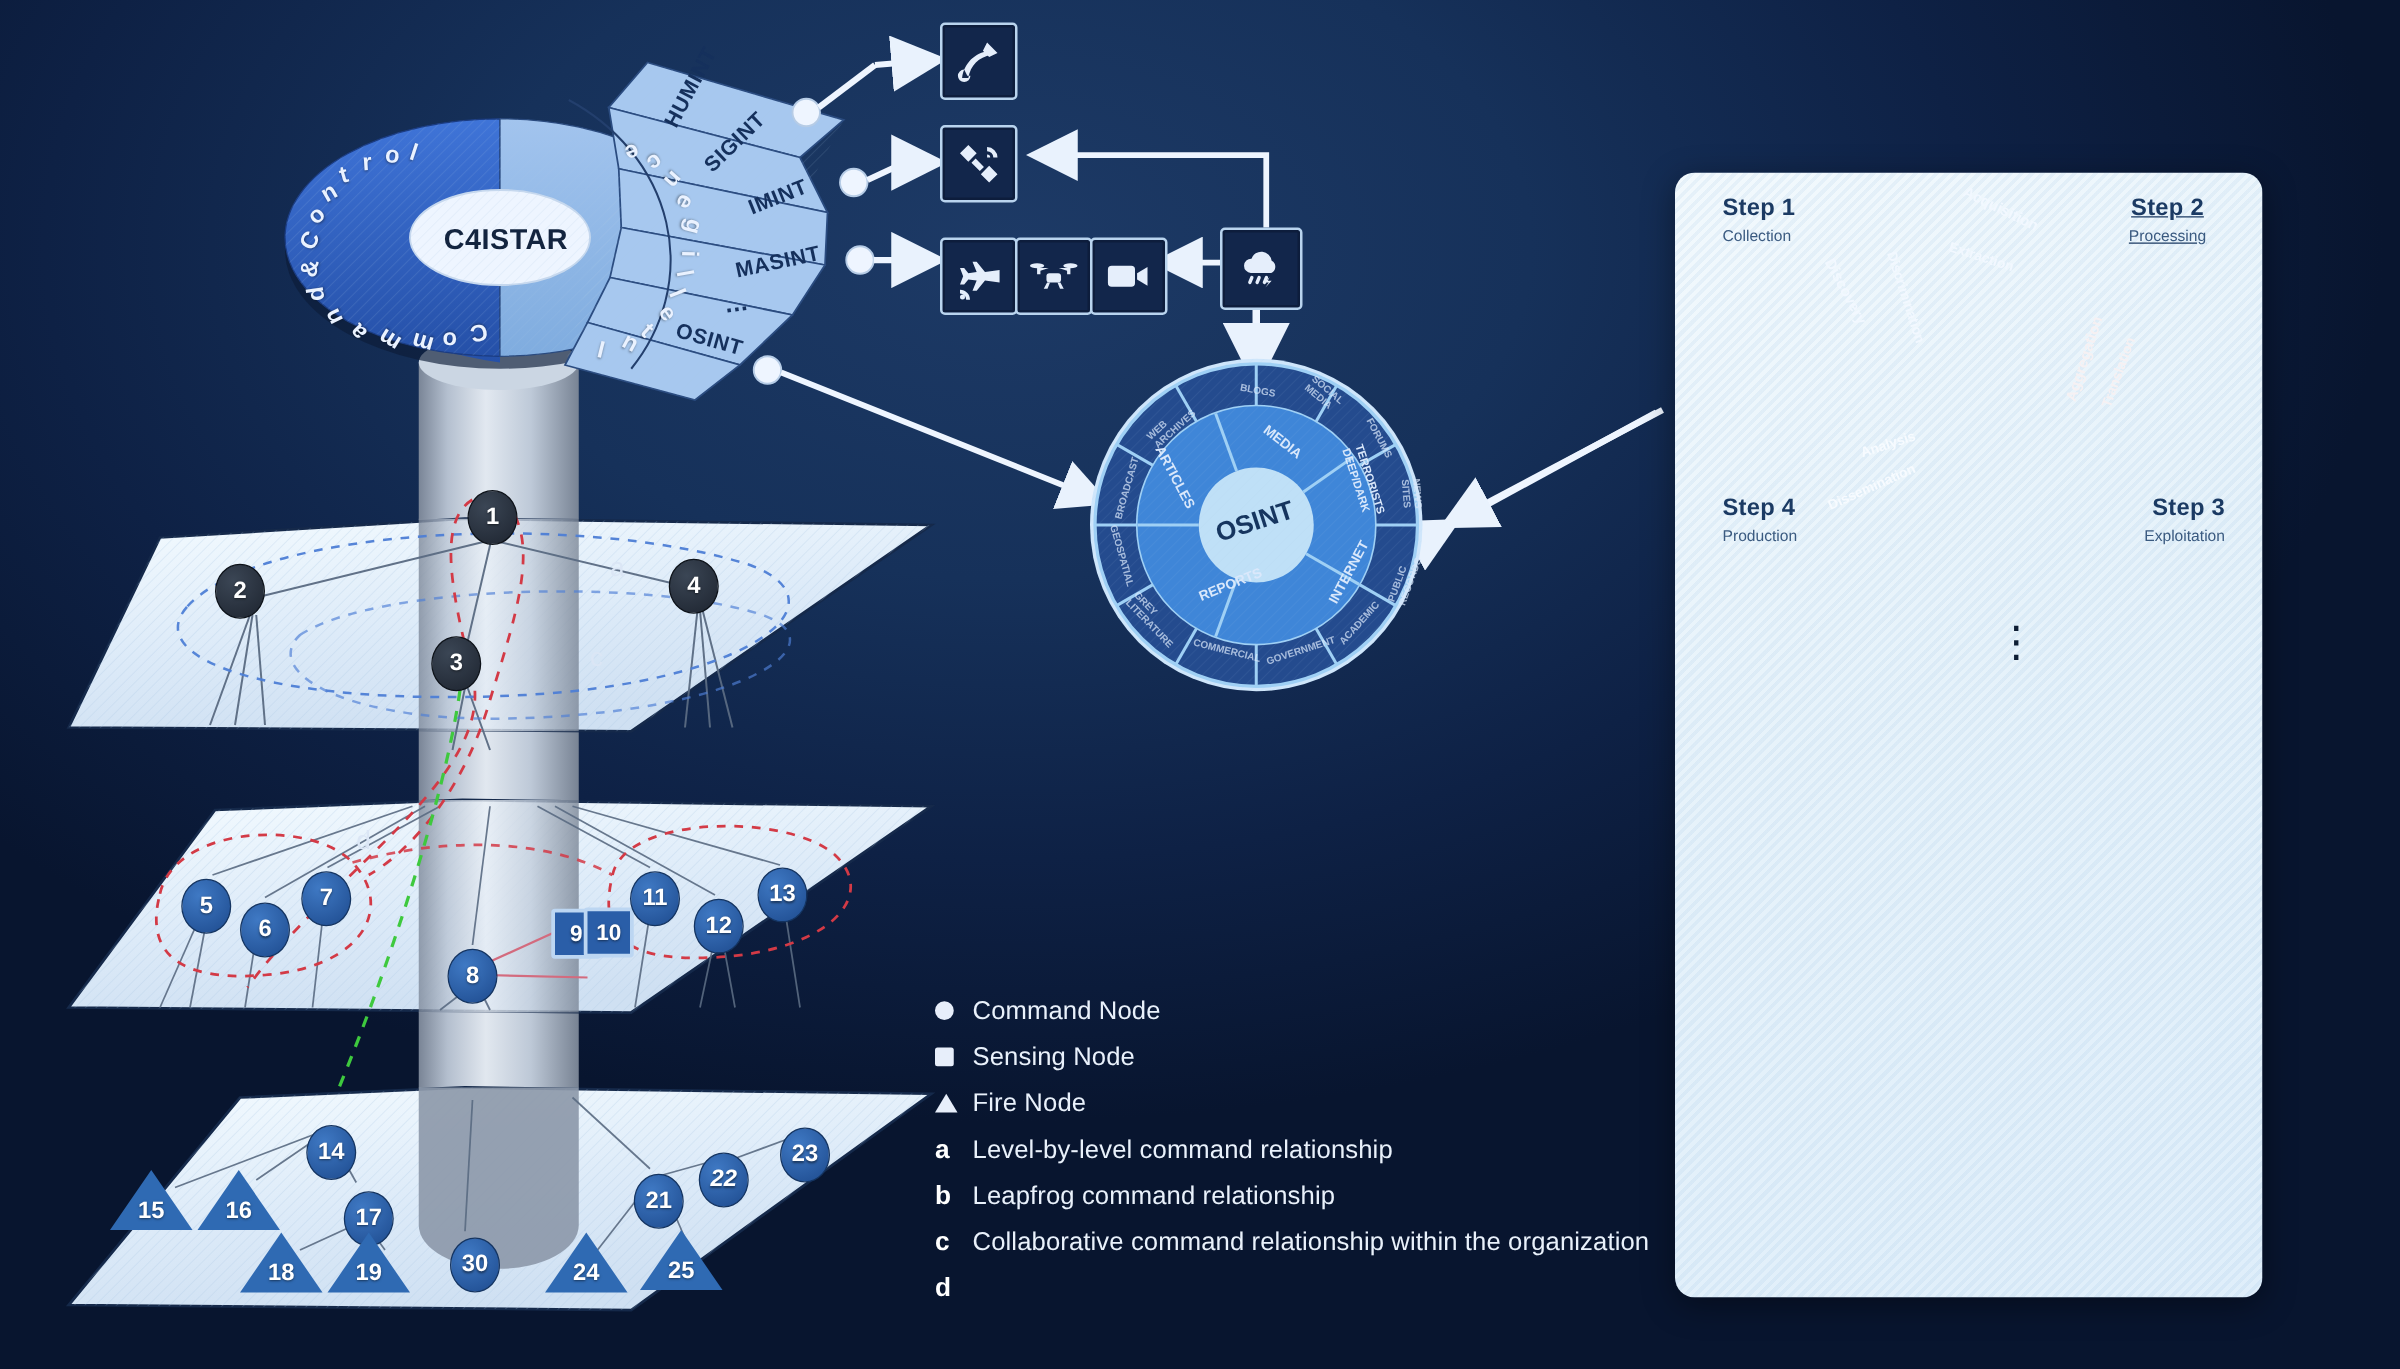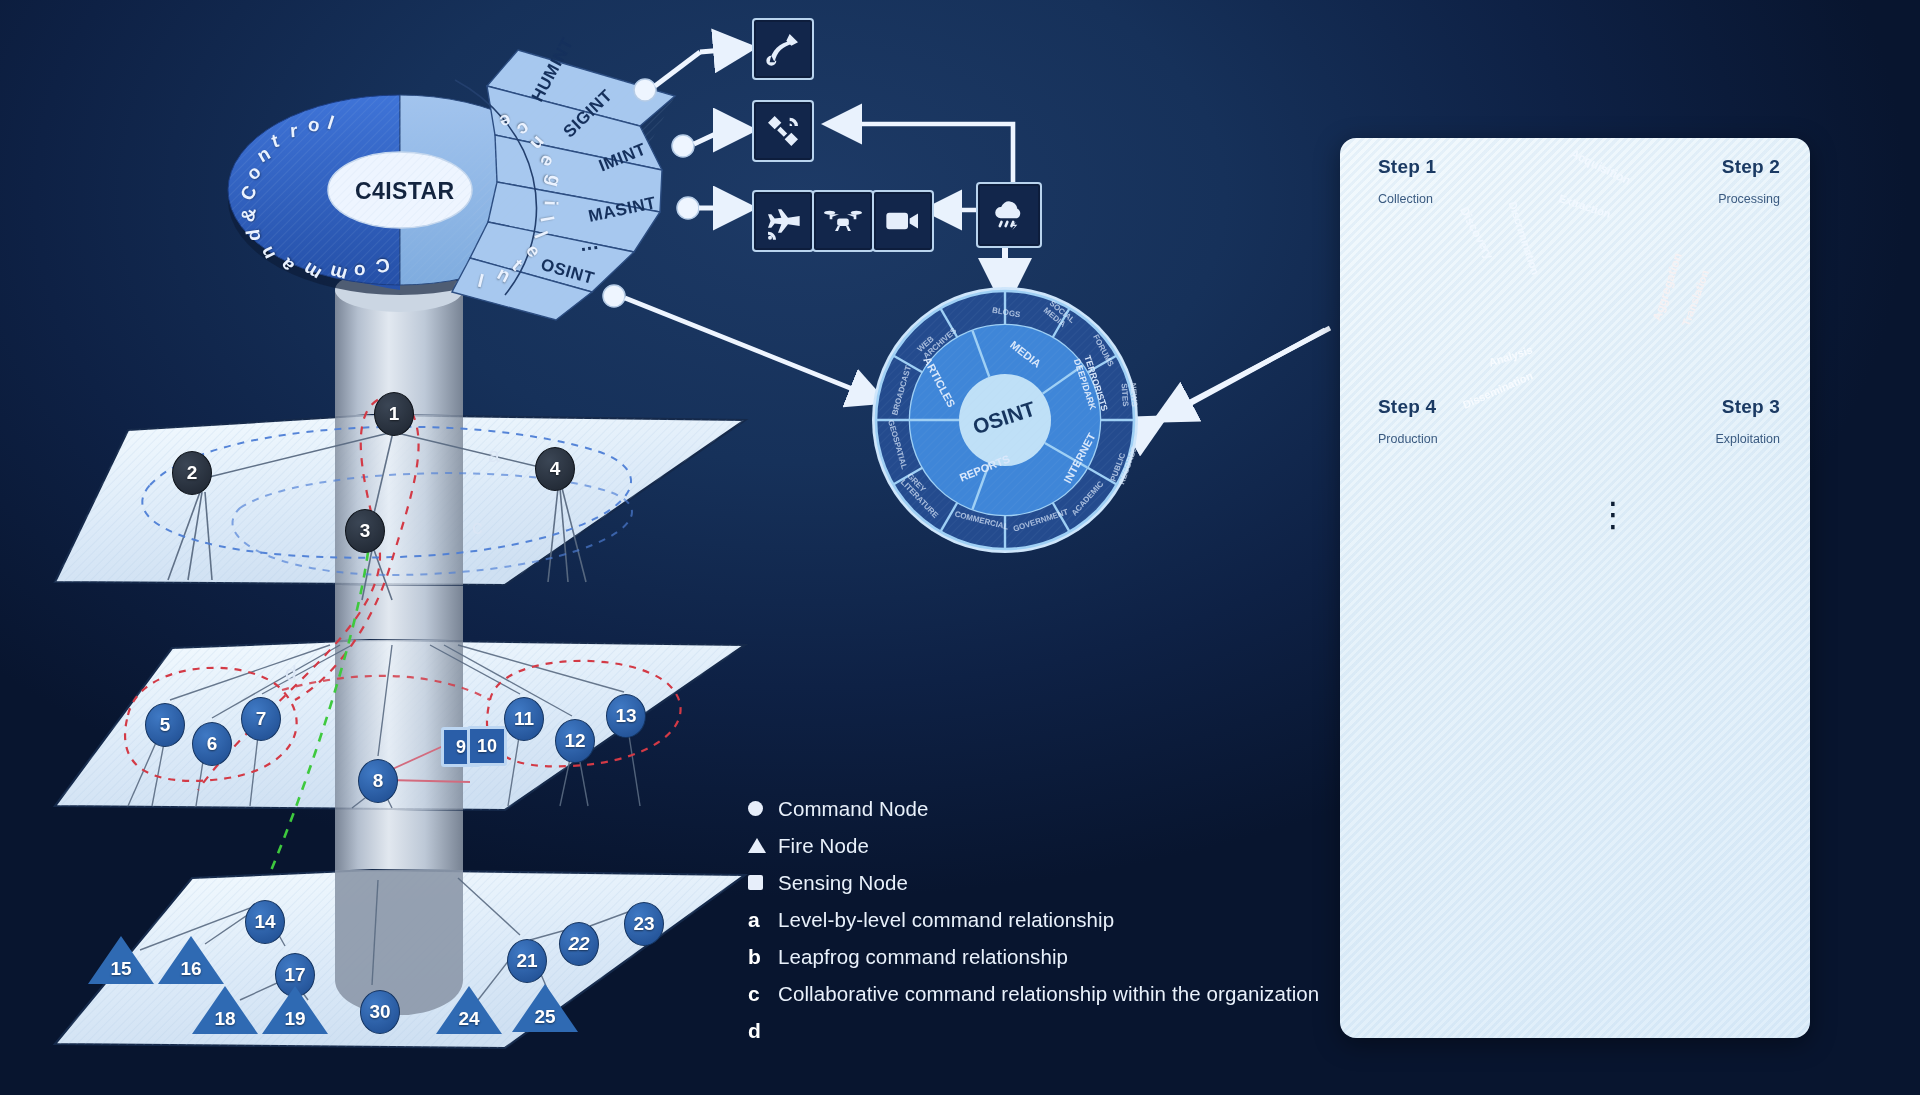--- a/index.html
+++ b/index.html
@@ -29,21 +29,21 @@
   #panel{
     left:1340px;top:138px;width:470px;height:900px;border-radius:16px;
     background:
       repeating-linear-gradient(135deg, rgba(255,255,255,0) 0 3px, rgba(120,170,215,.10) 3px 6px),
       linear-gradient(150deg,#f2f9fd 0%, #e6f2fa 45%, #dfeefa 100%);
     box-shadow:0 6px 26px rgba(0,0,0,.40);
     overflow:hidden;
   }
   .step-lbl{position:absolute;color:#1b3a63;}
   .step-lbl .s-t{font-size:19px;font-weight:bold;letter-spacing:.2px;}
-  .step-lbl .s-s{font-size:12.5px;margin-top:14px;color:#3a5a80;}
+  .step-lbl .s-s{font-size:12.5px;margin-top:4px;color:#3a5a80;}
 
   
   .disk-word{position:absolute;color:#eaf2ff;font-weight:bold;pointer-events:none;text-shadow:0 1px 2px rgba(0,0,0,.4);}
   .int-word{position:absolute;color:#15305c;font-weight:bold;font-size:17px;letter-spacing:.6px;}
   .c4-text{position:absolute;color:#13243f;font-size:23px;font-weight:bold;letter-spacing:.4px;}
 
   
   .ibox{
     position:absolute;width:58px;height:58px;border-radius:4px;
     border:2.5px solid #b9d4ee;background:#12264b;
@@ -468,21 +468,21 @@
   <div class="wheel-lbl" style="left:898px;top:486px;font-size:8px;width:48px;transform:rotate(46deg);opacity:.72;">GREY LITERATURE</div>
   <div class="wheel-lbl" style="left:872px;top:440px;font-size:8px;transform:rotate(74deg);opacity:.72;">GEOSPATIAL</div>
   <div class="wheel-lbl" style="left:876px;top:386px;font-size:8px;transform:rotate(-74deg);opacity:.72;">BROADCAST</div>
   <div class="wheel-lbl" style="left:916px;top:330px;font-size:8px;width:44px;transform:rotate(-42deg);opacity:.72;">WEB ARCHIVES</div>
 
   <div class="abs" id="panel">
     <div class="step-lbl" style="left:38px;top:18px;">
       <div class="s-t">Step 1</div>
       <div class="s-s">Collection</div>
     </div>
-    <div class="step-lbl" style="left:348px;top:18px;text-align:right;width:92px;">
+    <div class="step-lbl" style="left:348px;top:18px;text-align:center;width:92px;text-decoration:underline;">
       <div class="s-t">Step 2</div>
       <div class="s-s">Processing</div>
     </div>
     <div class="step-lbl" style="left:330px;top:258px;text-align:right;width:110px;">
       <div class="s-t">Step 3</div>
       <div class="s-s">Exploitation</div>
     </div>
     <div class="step-lbl" style="left:38px;top:258px;">
       <div class="s-t">Step 4</div>
       <div class="s-s">Production</div>
@@ -551,32 +551,32 @@
 
   <div class="abs" id="legend">
     <div class="leg-row">
       <span class="leg-sym">
           <span class="dot"></span>
         </span>
       <span class="leg-txt">Command Node</span>
     </div>
     <div class="leg-row">
       <span class="leg-sym">
+          <span class="sq"></span>
+        </span>
+      <span class="leg-txt">Sensing Node</span>
+    </div>
+    <div class="leg-row">
+      <span class="leg-sym">
           <span class="tri"></span>
         </span>
       <span class="leg-txt">Fire Node</span>
     </div>
     <div class="leg-row">
       <span class="leg-sym">
-          <span class="sq"></span>
-        </span>
-      <span class="leg-txt">Sensing Node</span>
-    </div>
-    <div class="leg-row">
-      <span class="leg-sym">
           <span class="lt">a</span>
         </span>
       <span class="leg-txt">Level-by-level command relationship</span>
     </div>
     <div class="leg-row">
       <span class="leg-sym">
           <span class="lt">b</span>
         </span>
       <span class="leg-txt">Leapfrog command relationship</span>
     </div>

